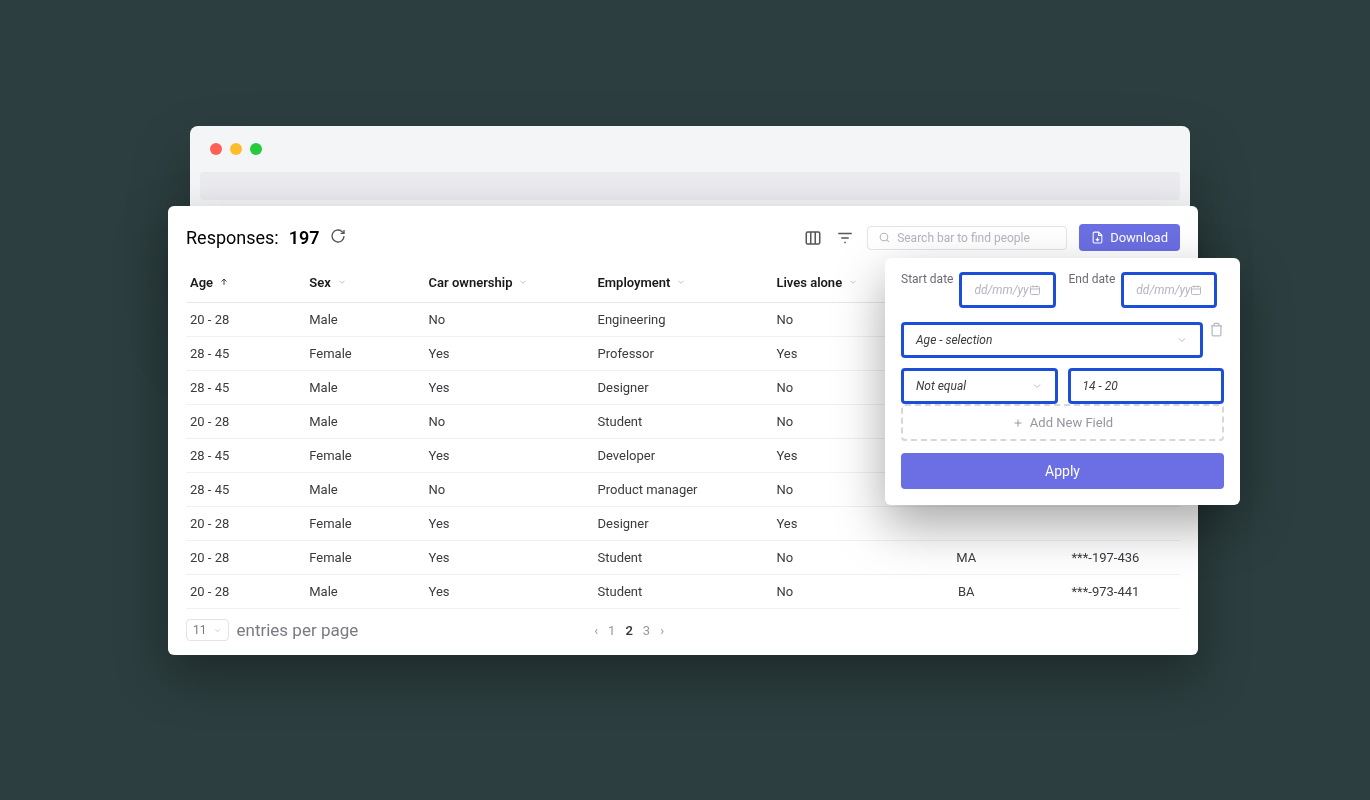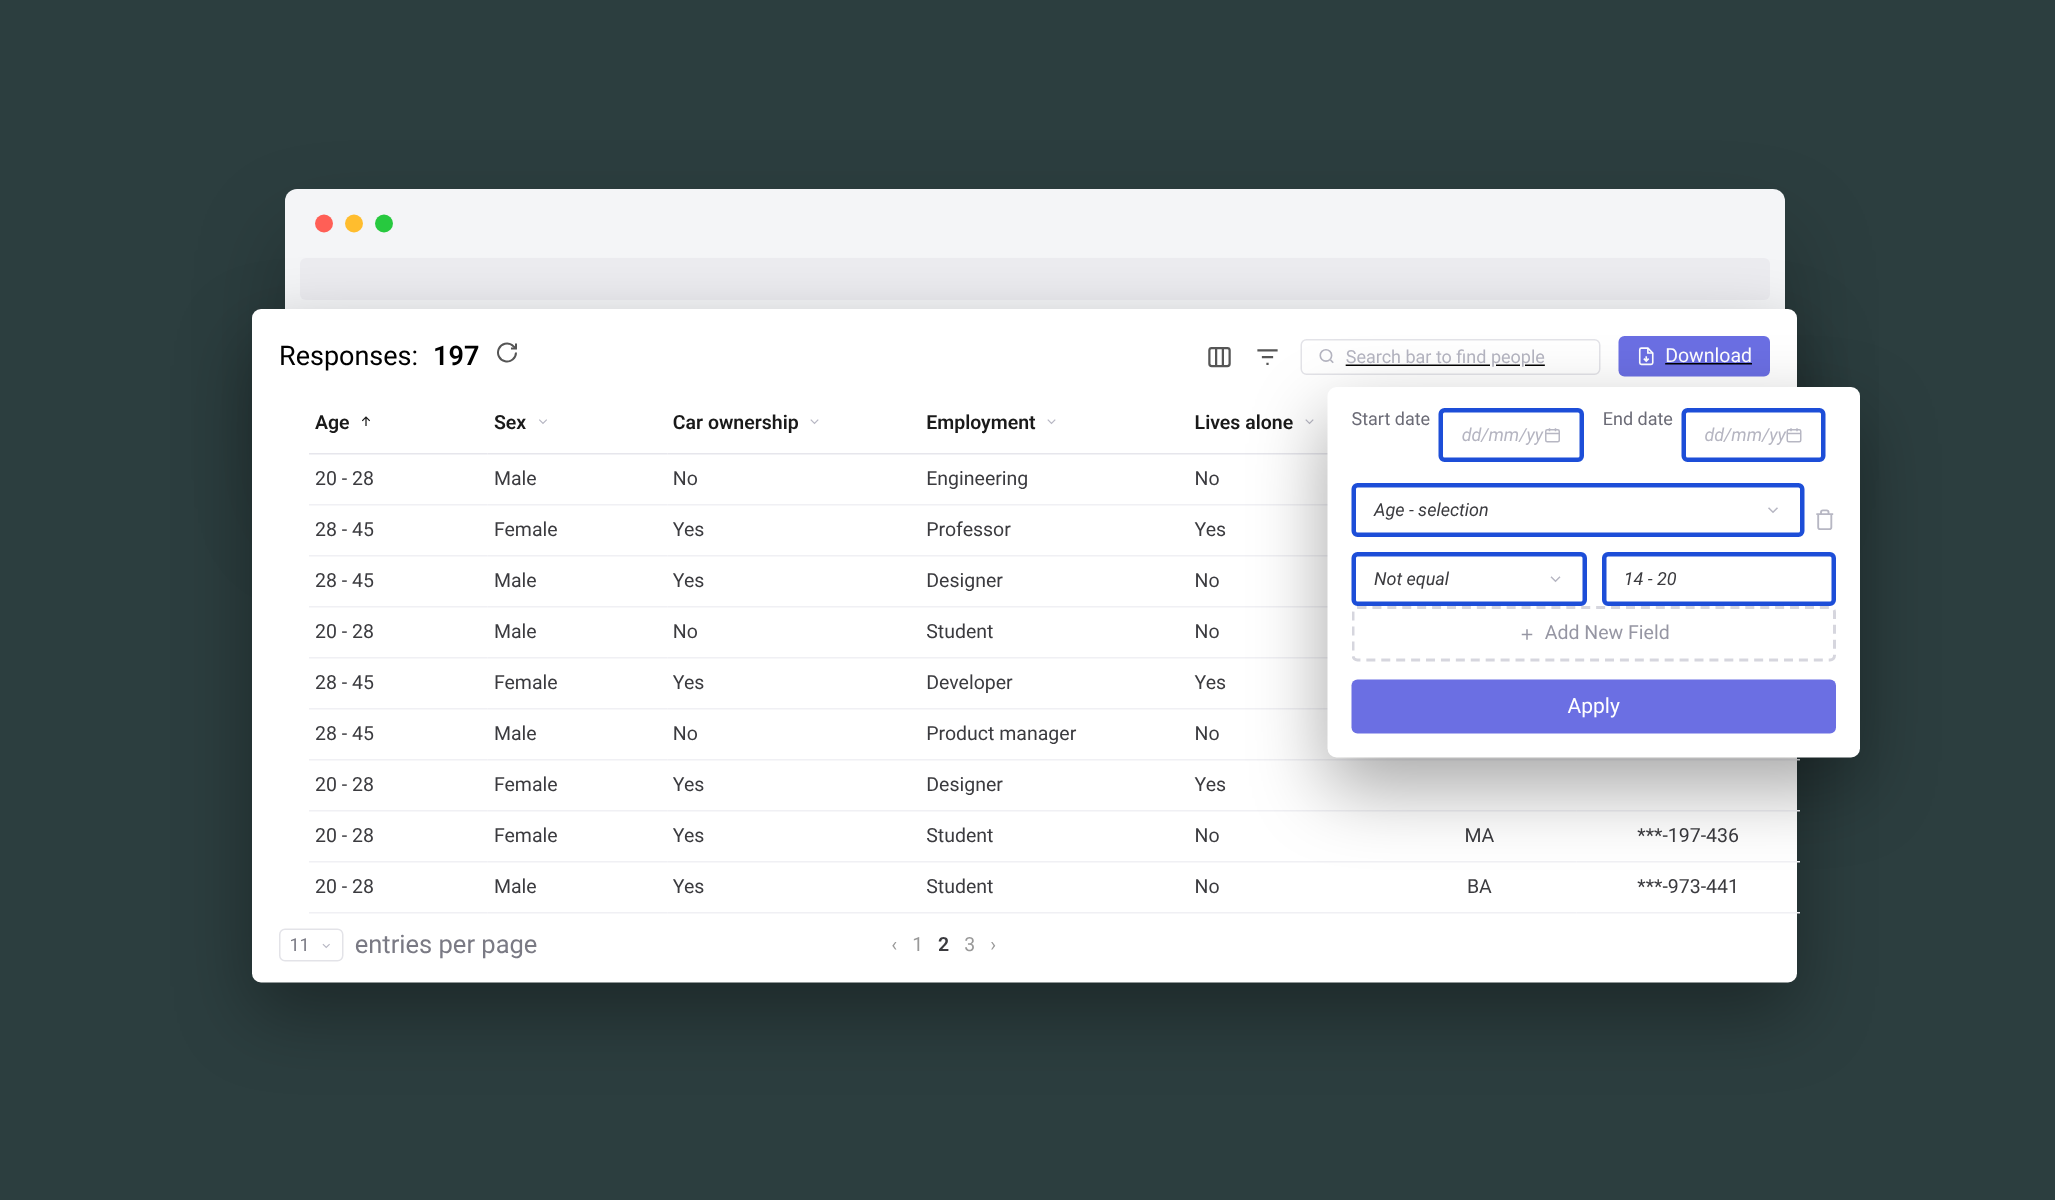--- a/index.html
+++ b/index.html
@@ -64,41 +64,41 @@
     margin-bottom: 14px;
   }
   .toolbar-left {
     display: flex; align-items: center; gap: 10px;
     font-size: 18px; font-weight: 500;
   }
   .toolbar-left .label { font-weight: 400; }
   .toolbar-left .count { font-weight: 600; }
   .refresh-icon svg { width: 16px; height: 16px; stroke: #555; }
 
-  .toolbar-right { display: flex; align-items: center; gap: 12px; text-decoration: underline; }
+  .toolbar-right { display: flex; align-items: center; gap: 12px; }
   .icon-btn { width: 20px; height: 20px; display:flex; align-items:center; justify-content:center; cursor:pointer; }
   .icon-btn svg { stroke:#565656; }
 
   .search-box {
     display:flex; align-items:center; gap:6px;
     border:1px solid #e3e3e8; border-radius:4px;
     padding: 4px 10px; width: 200px;
     color:#b5b5c1; font-size:12px;
   }
   .search-box svg { width:13px; height:13px; stroke:#b5b5c1; }
 
   .download-btn {
     display:flex; align-items:center; gap:6px;
     background:#6b6fe3; color:#fff;
     border-radius:4px; padding:6px 12px;
     font-size:13px; cursor:pointer;
   }
   .download-btn svg { stroke:#fff; width:13px; height:13px; }
 
-  table { width:100%; border-collapse: collapse; font-size:13px;margin-left:20px; }
+  table { width:100%; border-collapse: collapse; font-size:13px; }
   thead th {
     text-align:left; font-weight:600; padding:10px 4px 12px;
     border-bottom:1px solid #e6e6ec; color:#1a1a1a;
   }
   th .sort { display:inline-flex; margin-left:6px; }
   th .sort svg { width:10px; height:10px; stroke:#b7b7c3; }
   th:first-child .sort svg { stroke:#1a1a1a; }
   tbody td {
     padding:9px 4px; border-bottom:1px solid #f0f0f4; color:#3b3b3f;
   }
@@ -132,21 +132,21 @@
   .date-col { flex:1; display:flex; flex-direction:row; gap:6px; }
   .date-col label{ color:#6b6b76; font-size:12px; }
   .input {
     border:3px solid #1d4ed8; border-radius:4px; padding:8px 12px;
     display:flex; align-items:center; justify-content:space-between;
     color:#b5b5c1; font-size:12px;font-style:italic;
   }
   .input.darktext{ color:#3b3b3f; }
   .input svg{ width:12px;height:12px; stroke:#b7b7c3; }
 
-  .filter-row{ display:flex; gap:6px; align-items:flex-end; margin-bottom:10px;}
+  .filter-row{ display:flex; gap:6px; align-items:flex-start; margin-bottom:10px;}
   .filter-row .input{ flex:1; }
   .trash-icon svg{ width:15px;height:15px; stroke:#b7b7c3; }
 
   .filter-row2{ display:flex; gap:10px; }
   .filter-row2 .input{ flex:1; }
 
   .add-field {
     border:2px dashed #d6d6de; border-radius:4px;
     display:flex; align-items:center; justify-content:center;
     gap:6px; padding:9px; color:#9696a3; font-size:13px;

